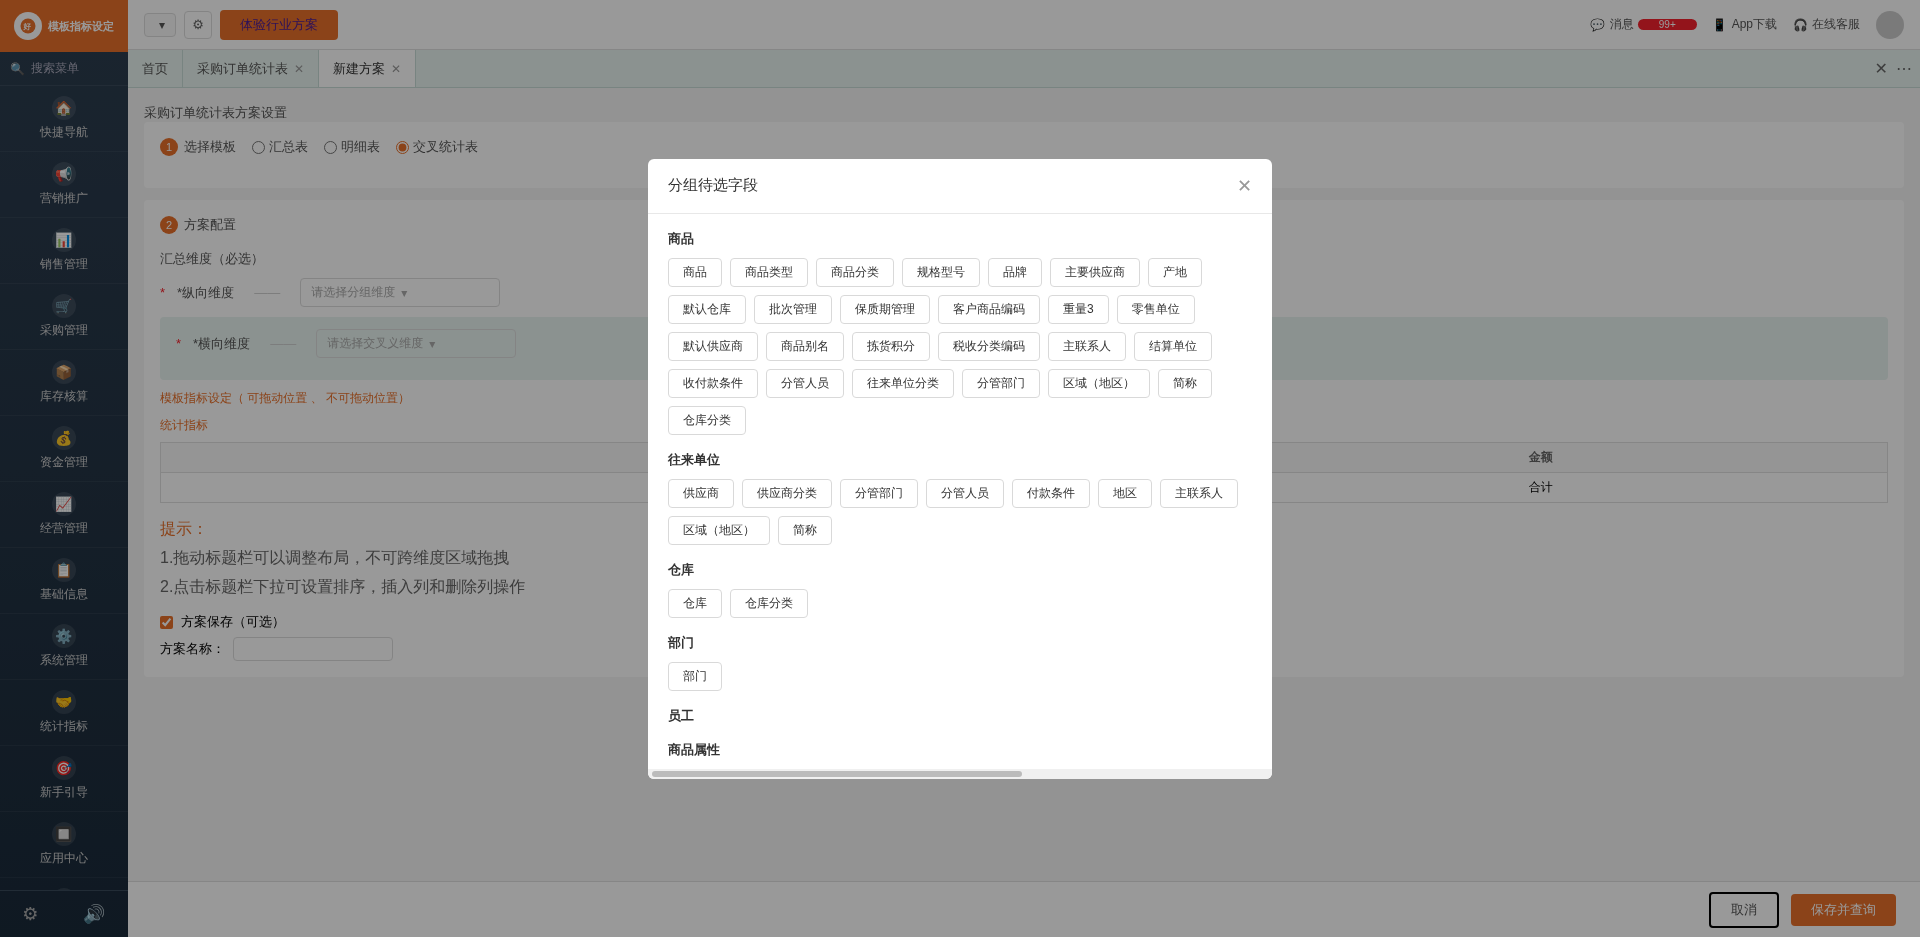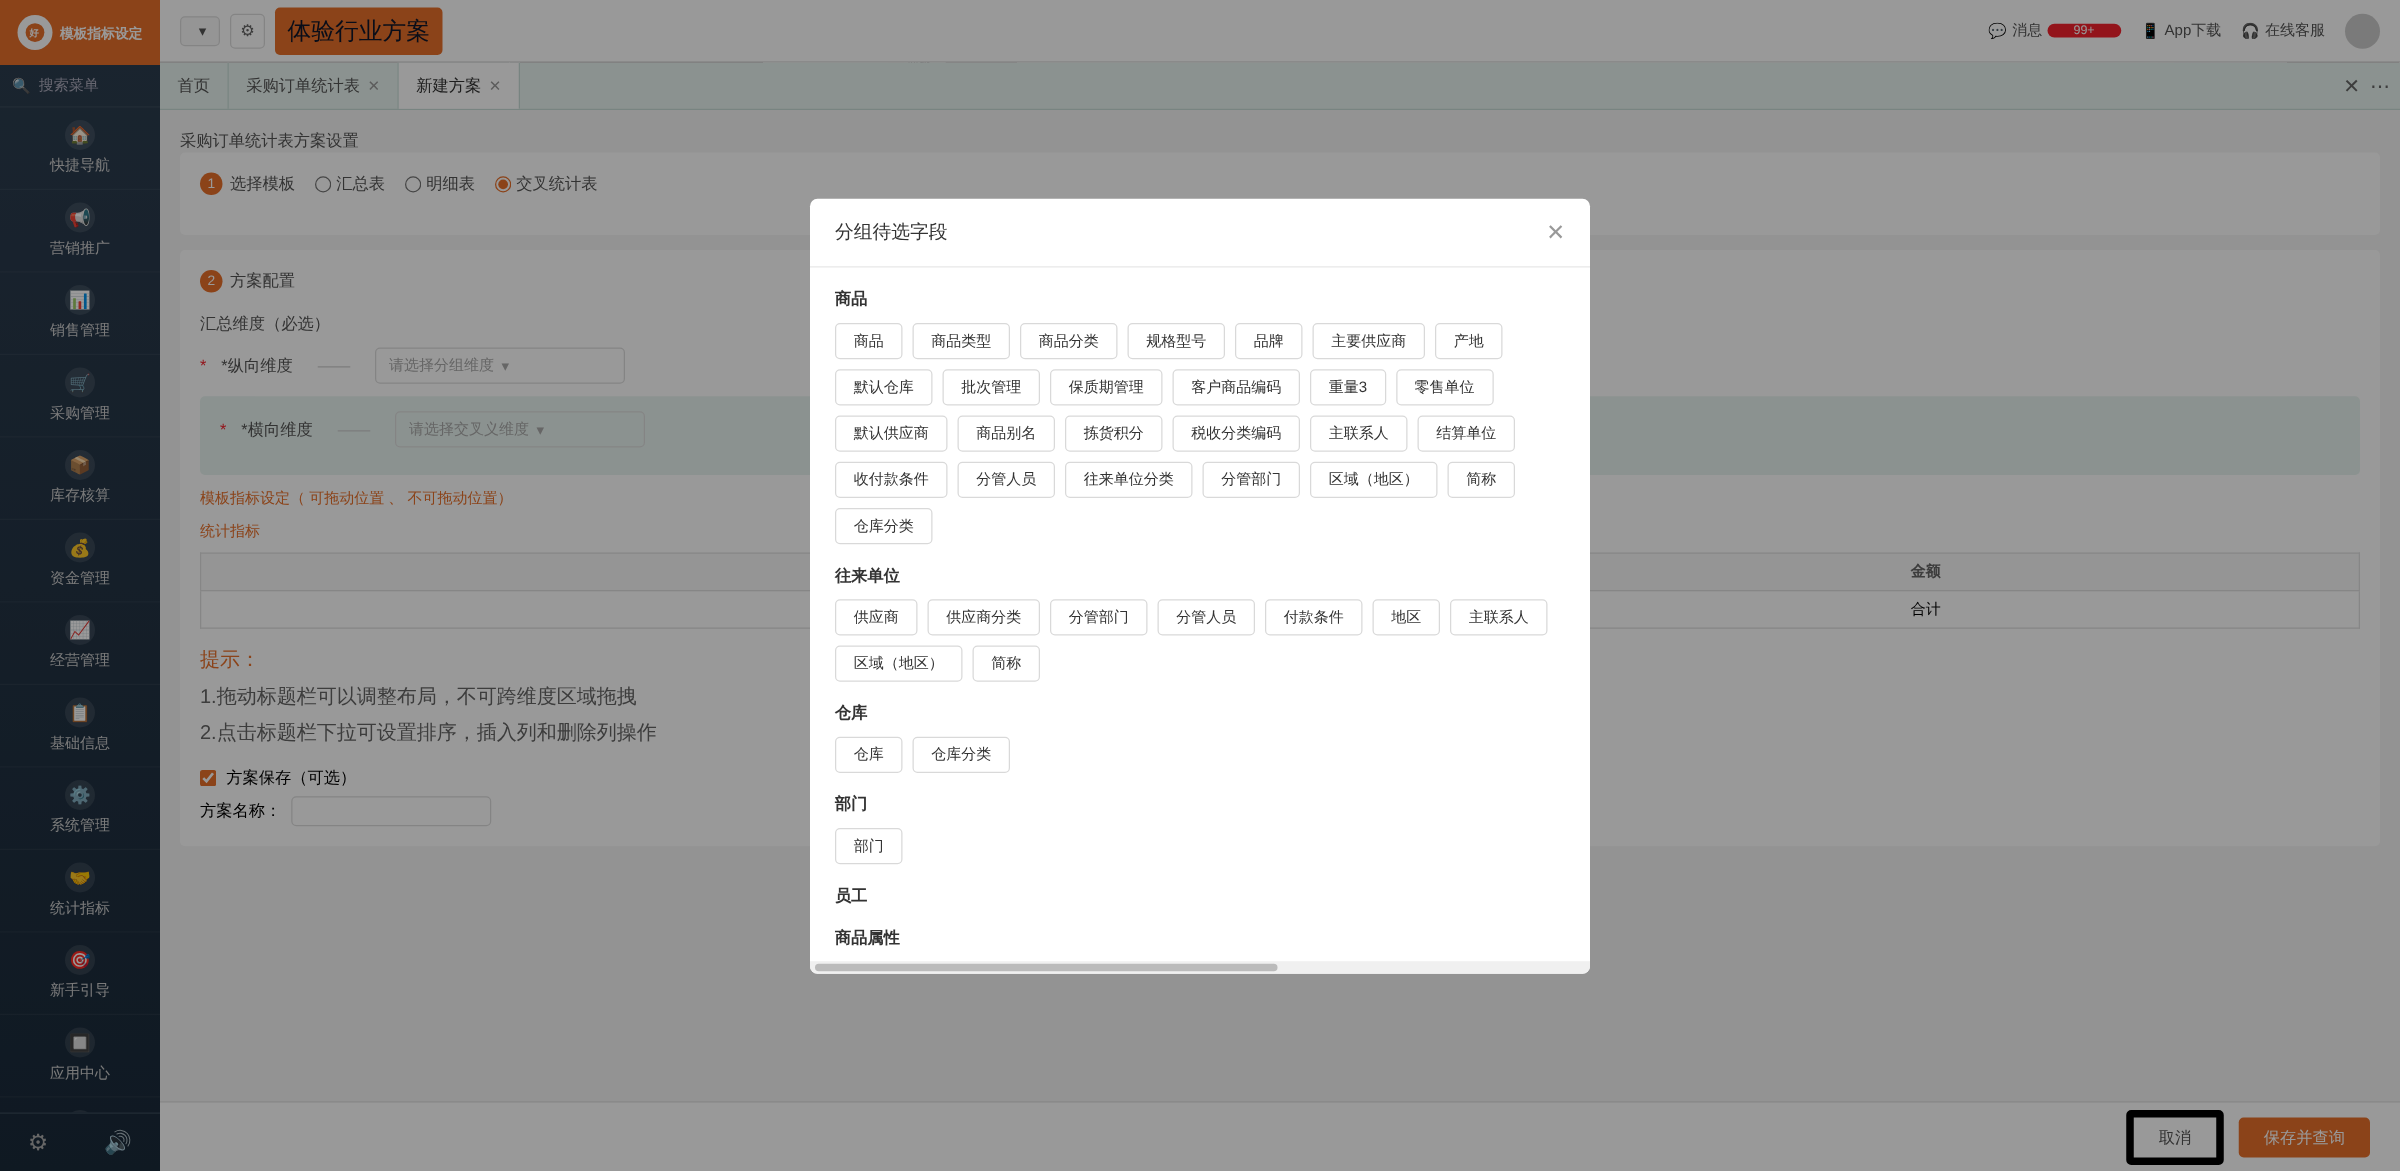--- a/index.html
+++ b/index.html
@@ -51,22 +51,22 @@
     .topbar-selector {
       display: flex; align-items: center; gap: 4px;
       border: 1px solid #ddd; border-radius: 4px; padding: 4px 10px;
       font-size: 12px; color: #555; cursor: pointer; background: #f9f9f9;
     }
     .topbar-gear {
       width: 28px; height: 28px; border: 1px solid #ddd; border-radius: 4px;
       display: flex; align-items: center; justify-content: center; cursor: pointer; color: #666;
     }
     .topbar-btn {
-      background: #e8702a; color: #0f172a; border: none; border-radius: 4px;
-      padding: 6px 10px; font-size: 19px; cursor: pointer;
+      background: #e8702a; color: #4c1d95; border: none; border-radius: 4px;
+      padding: 6px 20px; font-size: 13px; cursor: pointer;
     }
     .topbar-right {
       margin-left: auto; display: flex; align-items: center; gap: 16px; padding-right: 16px;
     }
     .topbar-right-item { display: flex; align-items: center; gap: 4px; font-size: 12px; color: #555; cursor: pointer; }
     .badge { background: #f5222d; color: white; border-radius: 10px; padding: 0 21px; font-size: 10px; }
     .avatar { width: 28px; height: 28px; border-radius: 50%; background: #ccc; display: flex; align-items: center; justify-content: center; font-size: 12px; color: #fff; }
 
     
     .tabbar {
@@ -128,21 +128,21 @@
     .save-plan { display: flex; align-items: center; gap: 8px; margin-top: 12px; font-size: 13px; }
     .save-plan input[type=checkbox] { accent-color: #e8702a; }
     .plan-name-input { border: 1px solid #ddd; border-radius: 4px; padding: 4px 8px; font-size: 12px; width: 160px; }
 
     
     .bottom-bar {
       position: fixed; left: 128px; bottom: 0; right: 0; height: 56px;
       background: white; border-top: 1px solid #e0e0e0;
       display: flex; align-items: center; justify-content: flex-end; padding: 0 24px; gap: 12px; z-index: 9;
     }
-    .btn-cancel { background: white; border: 6px solid #000000; border-radius: 4px; padding: 7px 20px; font-size: 13px; cursor: pointer; color: #555; text-align: right; }
+    .btn-cancel { background: white; border: 2px solid #000000; border-radius: 4px; padding: 7px 20px; font-size: 13px; cursor: pointer; color: #555; text-align: right; }
     .btn-save { background: #e8702a; border: none; border-radius: 4px; padding: 7px 20px; font-size: 13px; cursor: pointer; color: white; }
 
     
     .modal-overlay {
       position: fixed; inset: 0; background: rgba(0,0,0,0.4); z-index: 100;
       display: flex; align-items: center; justify-content: center;
     }
     .modal {
       background: white; border-radius: 6px; width: 624px; max-height: 620px;
       display: flex; flex-direction: column; overflow: hidden;

